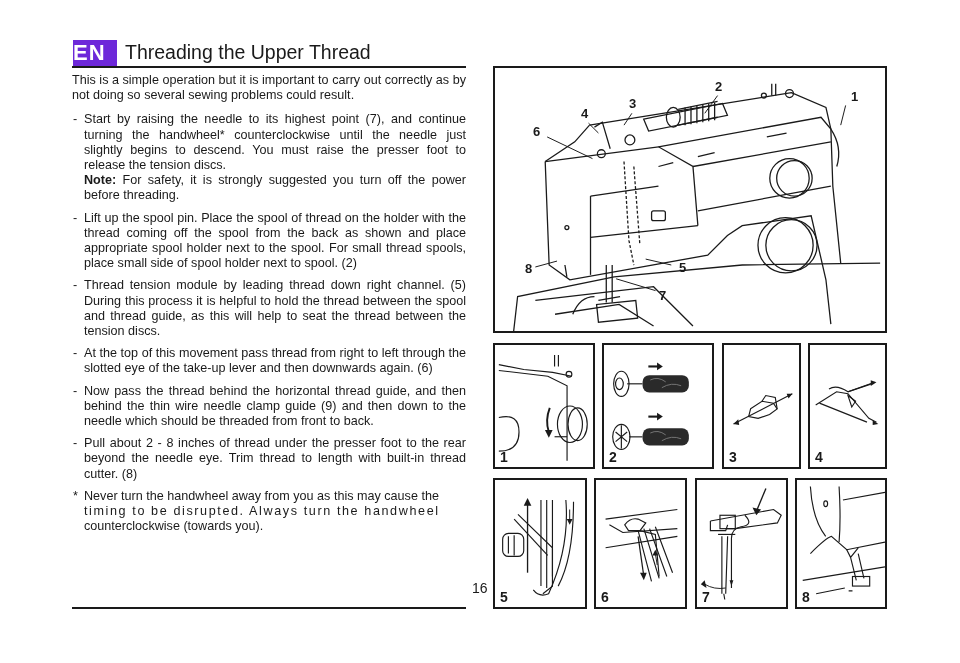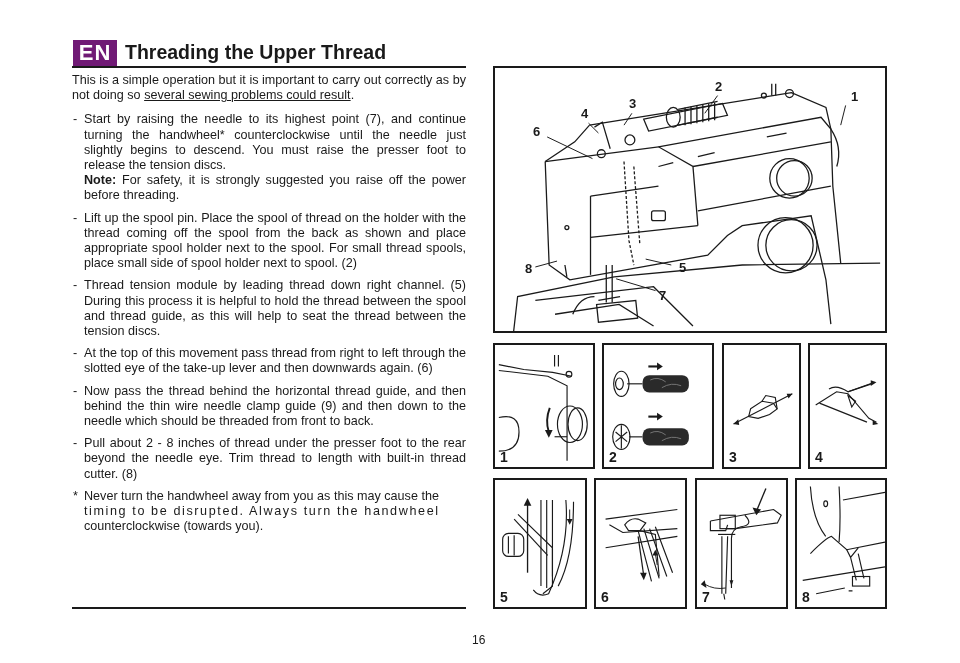--- a/index.html
+++ b/index.html
@@ -1,53 +1,53 @@
 <!DOCTYPE html>
 <html><head>
 <meta charset="utf-8">
 <style>
   html, body { margin:0; padding:0; background:#ffffff; }
   body { width:960px; height:663px; position:relative; overflow:hidden;
          font-family:"Liberation Sans", "DejaVu Sans", sans-serif; color:#1a1a1a; }
 
   .header { position:absolute; left:72px; top:39px; width:394px; height:27px; border-bottom:2px solid #1a1a1a; }
-  .lang-badge { position:absolute; left:1px; top:1px; width:44px; height:26px; background:#701a75; color:#fff;
-                font-weight:bold; font-size:22px; line-height:26px; text-align:center; letter-spacing:1px; }
-  .title { position:absolute; left:53px; top:0; font-weight:bold; font-size:19.5px; line-height:26px; color:#1a1a1a; }
+  .lang-badge { position:absolute; left:1px; top:1px; width:44px; height:26px; background:#6d28d9; color:#fff;
+                font-weight:bold; font-size:22px; line-height:26px; letter-spacing:1px; }
+  .title { position:absolute; left:53px; top:0; font-weight:normal; font-size:19.5px; line-height:26px; color:#1a1a1a; }
 
   .body-text { position:absolute; left:72px; top:73px; width:394px; font-size:12.6px; line-height:15.2px; }
   .intro { text-align:justify; margin:0 0 9px 0; }
-  .intro .u { text-decoration:underline; }
+  .intro .u { }
   .step { position:relative; padding-left:12px; text-align:justify; margin:0 0 7px 0; }
   .step::before { content:"-"; position:absolute; left:1px; top:0; }
   .step .note-label { font-weight:bold; }
   .footnote { position:relative; padding-left:12px; text-align:justify; margin:0; }
   .footnote .mark { position:absolute; left:1px; top:0; }
   .footnote .spaced { letter-spacing:1.6px; }
 
   .bottom-rule { position:absolute; left:72px; top:607px; width:394px; height:0; border-top:2px solid #1a1a1a; }
-  .page-num { position:absolute; left:472px; top:633px; font-size:12px; }
+  .page-num { position:absolute; left:472px; top:580px; font-size:14px; }
 
   .panel { position:absolute; border:2px solid #1a1a1a; background:#fff; box-sizing:border-box; overflow:hidden; }
   .panel svg { position:absolute; left:0; top:0; width:100%; height:100%; }
   .panel .plabel { position:absolute; left:5px; bottom:2px; font-weight:bold; font-size:14px; line-height:16px; }
   .callout { position:absolute; font-weight:bold; font-size:13px; line-height:14px; }
 </style>
 </head>
 <body>
 
 <div class="header">
   <div class="lang-badge">EN</div>
   <div class="title">Threading the Upper Thread</div>
 </div>
 
 <div class="body-text">
   <p class="intro"><span>This is a simple operation but it is important to carry out correctly as by not doing so </span><span class="u">several sewing problems could result</span><span>.</span></p>
 
-  <p class="step"><span>Start by raising the needle to its highest point (7), and continue turning the handwheel* counterclockwise until the needle just slightly begins to descend.  You must raise the presser foot to release the tension discs.</span><br><span class="note-label">Note:</span><span> For safety, it is strongly suggested you raise off the power before threading.</span></p>
+  <p class="step"><span>Start by raising the needle to its highest point (7), and continue turning the handwheel* counterclockwise until the needle just slightly begins to descend.  You must raise the presser foot to release the tension discs.</span><br><span class="note-label">Note:</span><span> For safety, it is strongly suggested you turn off the power before threading.</span></p>
   <p class="step"><span>Lift up the spool pin. Place the spool of thread on the holder with the thread coming off the spool from the back as shown and place appropriate spool holder next to the spool. For small thread spools, place small side of spool holder next to spool. (2)</span></p>
   <p class="step"><span>Thread tension module by leading thread down right channel. (5) During this process it is helpful to hold the thread between the spool and thread guide, as this will help to seat the thread between the tension discs.</span></p>
   <p class="step"><span>At the top of this movement pass thread from right to left through the slotted eye of the take-up lever and then downwards again. (6)</span></p>
   <p class="step"><span>Now pass the thread behind the horizontal thread guide, and then behind the thin wire needle clamp guide (9) and then down to the needle which should be threaded from front to back.</span></p>
   <p class="step"><span>Pull about 2 - 8 inches of thread under the presser foot to the rear beyond the needle eye. Trim thread to length with built-in thread cutter. (8)</span></p>
 
   <p class="footnote"><span class="mark">*</span><span>Never turn the handwheel away from you as this may cause the</span><br><span class="spaced">timing to be disrupted. Always turn the handwheel</span><br><span>counterclockwise (towards you).</span></p>
 </div>
 
 <div class="bottom-rule"></div>

